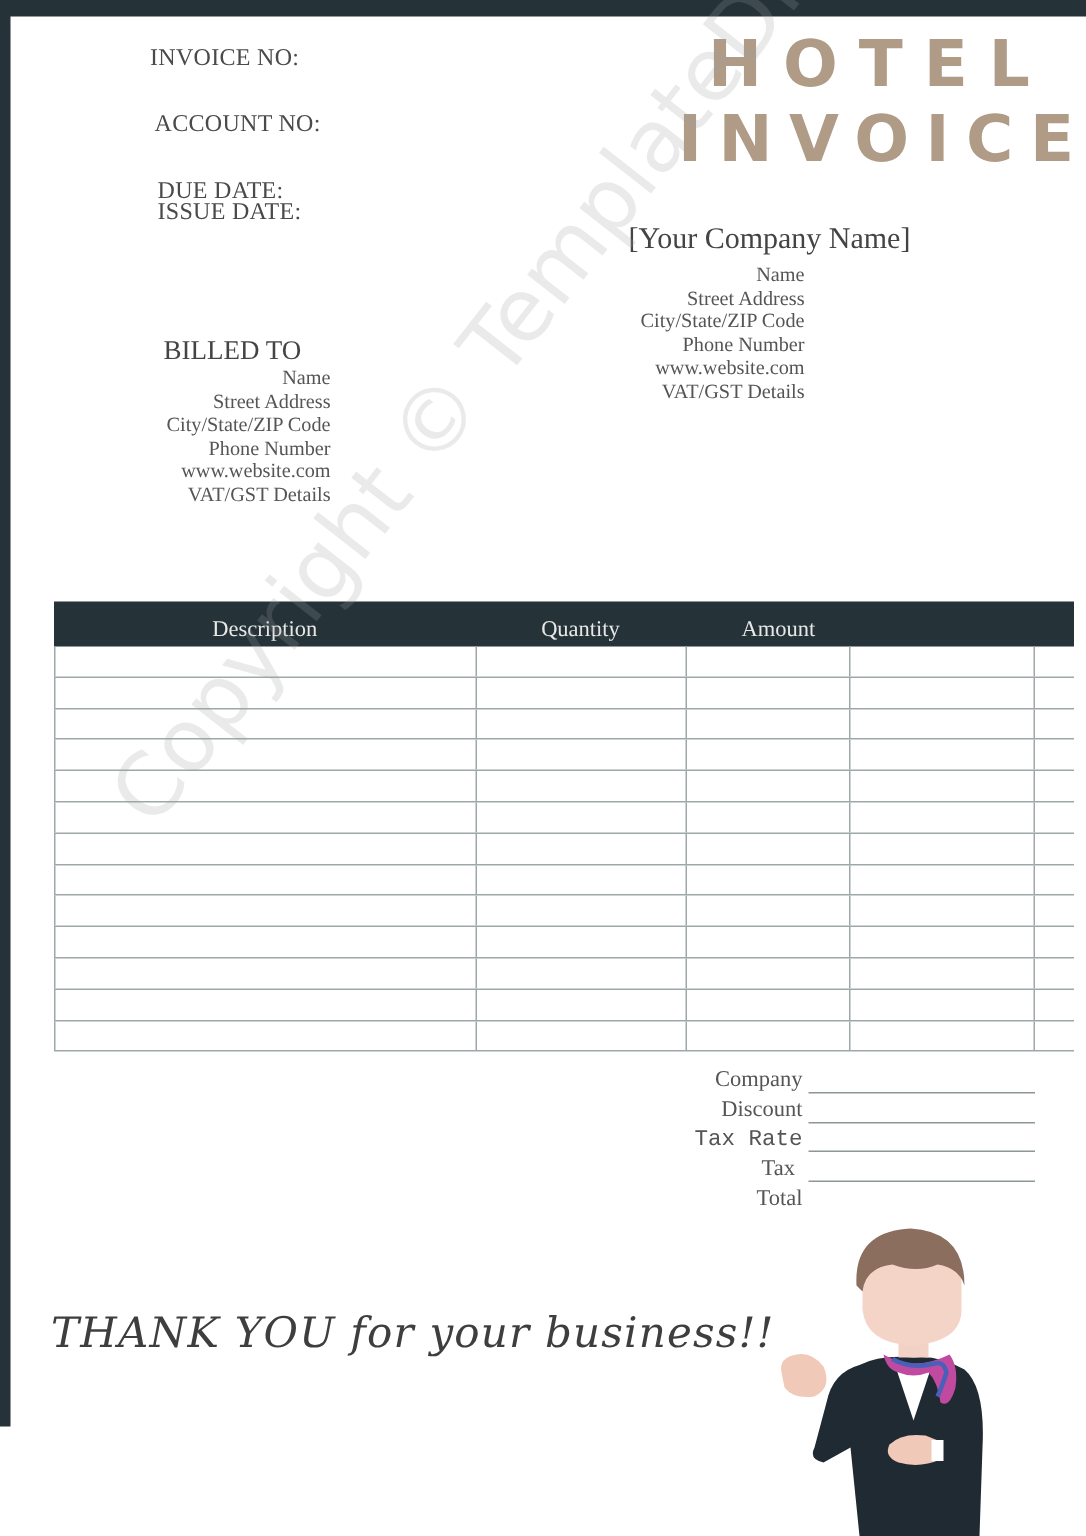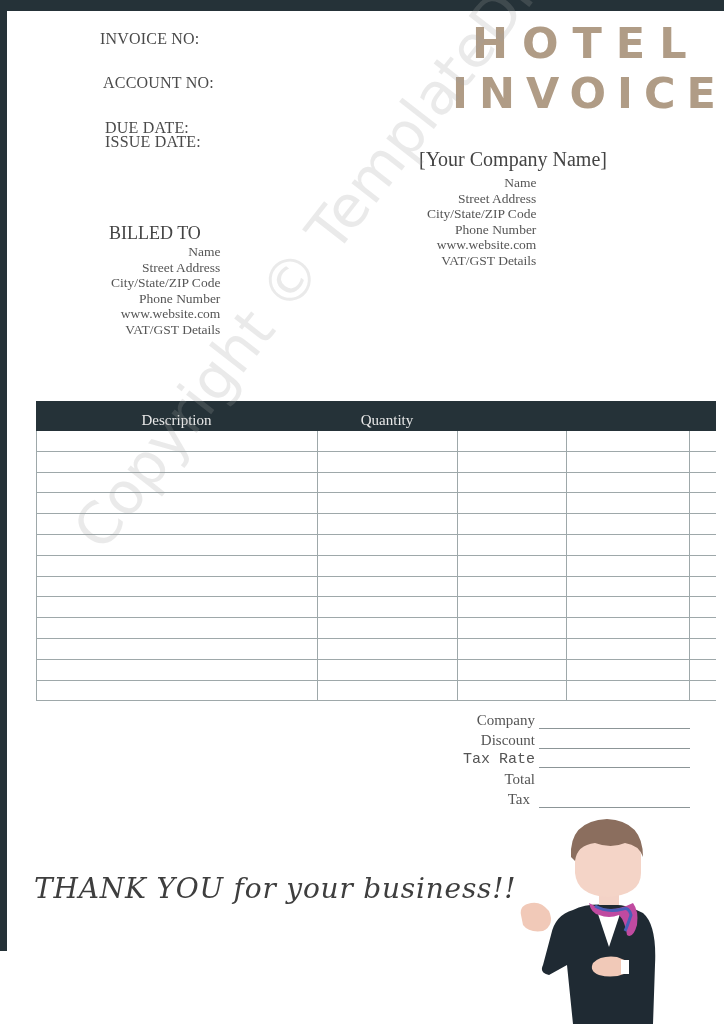--- a/index.html
+++ b/index.html
@@ -69,20 +69,21 @@
   <div>City/State/ZIP Code</div>
   <div>Phone Number</div>
   <div>www.website.com</div>
   <div>VAT/GST Details</div>
 </div>
 
 <div class="table">
   <div class="thead">
     <div class="c1">Description</div>
     <div class="c2">Quantity</div>
+    <div class="c4">Amount</div>
   </div>
   <div id="tbody">
       <div class="row">
         <div class="c1"></div>
         <div class="c2"></div>
         <div class="c3"></div>
         <div class="c4"></div>
       </div>
       <div class="row">
         <div class="c1"></div>
@@ -166,25 +167,25 @@
   </div>
   <div class="trow">
     <span class="tlabel">Discount</span>
     <span class="tline"></span>
   </div>
   <div class="trow" style="height:19px;font-family:Liberation Mono, monospace;">
     <span class="tlabel">Tax Rate</span>
     <span class="tline"></span>
   </div>
   <div class="trow">
+    <span class="tlabel" style="padding-right:9px;">Tax</span>
+    <span class="tline"></span>
+  </div>
+  <div class="trow">
     <span class="tlabel">Total</span>
-  </div>
-  <div class="trow">
-    <span class="tlabel" style="padding-right:9px;">Tax</span>
-    <span class="tline"></span>
   </div>
 </div>
 
 <div class="thanks">THANK YOU for your business!!</div>
 
 <div class="watermark">Copyright © TemplateDIY.com</div>
 
 <svg class="mascot" viewBox="0 0 150 209">
 
   <path d="M58 95 Q40 100 36 120 L28 150 Q24 158 34 160 L52 150 L58 209 L138 209 L140 150 Q142 110 128 98 Q110 88 94 90 Q72 88 58 95 Z" fill="#1f2a33"></path>

